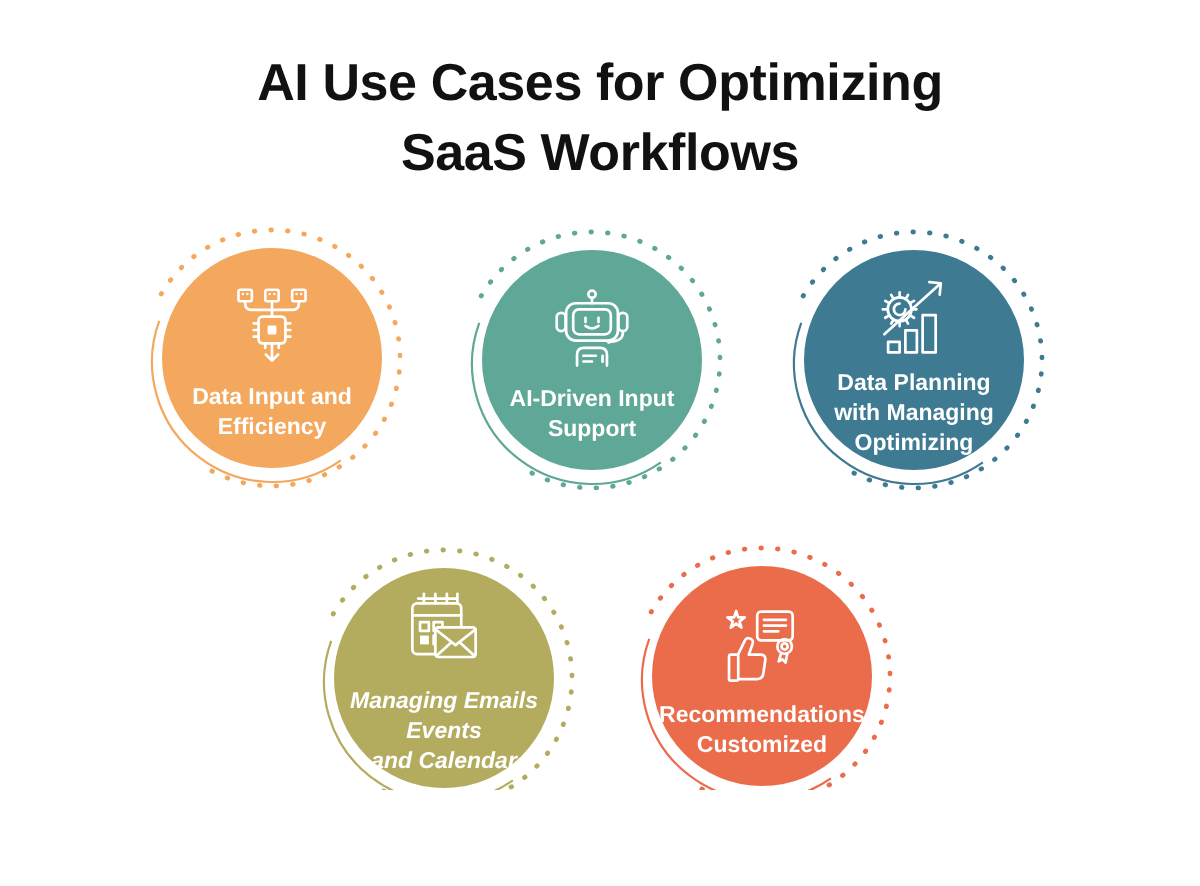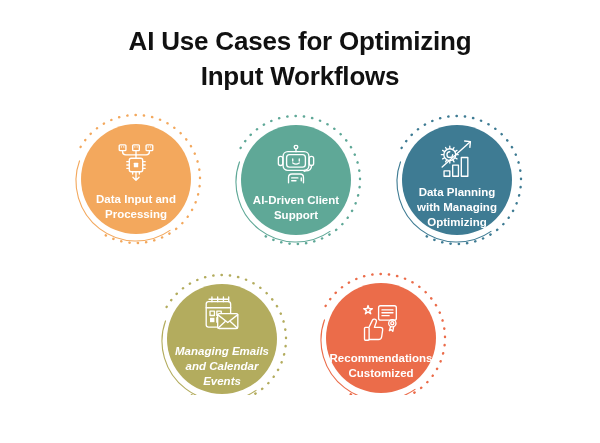--- a/index.html
+++ b/index.html
@@ -32,21 +32,21 @@
   .brand{position:absolute;left:21px;top:406px;color:#0a0a0a;font-weight:800;
          font-size:15px;letter-spacing:0.6px;}
 </style>
 </head>
 <body>
 
 <div class="canvas">
 
   <div class="title">
     <div>AI Use Cases for Optimizing</div>
-    <div>Input Workflows</div>
+    <div>SaaS Workflows</div>
   </div>
 
   <div class="bubble b1" style="--c: #F3A85D;">
     <svg class="deco" viewBox="0 0 160 160">
       <path class="dots" d="M24.58 48 A64 64 0 1 1 48 135.42"></path>
       <path class="ring" d="M114.42 131.15 A60 60 0 0 1 23.62 61.48"></path>
       <circle class="main" cx="80" cy="80" r="55"></circle>
     </svg>
     <div class="content">
       <svg class="icon" viewBox="0 0 48 48">
@@ -66,21 +66,21 @@
           <circle cx="8.8" cy="5.2" r="0.65"></circle>
             <circle cx="11.2" cy="5.2" r="0.65"></circle>
           <circle cx="22.8" cy="5.2" r="0.65"></circle>
             <circle cx="25.2" cy="5.2" r="0.65"></circle>
           <circle cx="36.8" cy="5.2" r="0.65"></circle>
             <circle cx="39.2" cy="5.2" r="0.65"></circle>
         </g>
       </svg>
       <div class="label">
         <div>Data Input and</div>
-        <div>Processing</div>
+        <div>Efficiency</div>
       </div>
     </div>
   </div>
 
   <div class="bubble b2" style="--c: #5FA897;">
     <svg class="deco" viewBox="0 0 160 160">
       <path class="dots" d="M24.58 48 A64 64 0 1 1 48 135.42"></path>
       <path class="ring" d="M114.42 131.15 A60 60 0 0 1 23.62 61.48"></path>
       <circle class="main" cx="80" cy="80" r="55"></circle>
     </svg>
@@ -97,21 +97,21 @@
           <rect x="37.8" y="14" width="4.6" height="9.5" rx="2.2"></rect>
           <path d="M40.1 23.5 q0.4 5.3 -6.2 5.6"></path>
           <path d="M16.2 41.5 v-5.6 q0 -3.6 3.6 -3.6 h8.4 q3.6 0 3.6 3.6 v5.6"></path>
           <path d="M19.5 36.4 h6.5 M19.5 39.4 h4.5 M29.5 36.5 v3"></path>
         </g>
         <g class="f">
             <circle cx="32.8" cy="29.1" r="1.1"></circle>
           </g>
       </svg>
       <div class="label">
-        <div>AI-Driven Client</div>
+        <div>AI-Driven Input</div>
         <div>Support</div>
       </div>
     </div>
   </div>
 
   <div class="bubble b3" style="--c: #3E7B93;">
     <svg class="deco" viewBox="0 0 160 160">
       <path class="dots" d="M24.58 48 A64 64 0 1 1 48 135.42"></path>
       <path class="ring" d="M114.42 131.15 A60 60 0 0 1 23.62 61.48"></path>
       <circle class="main" cx="80" cy="80" r="55"></circle>
@@ -157,22 +157,22 @@
             <rect x="11.5" y="24.8" width="4.6" height="4.6"></rect>
           </g>
         <rect class="cover" x="19.5" y="20.5" width="21" height="15.5" rx="1.5"></rect>
         <g class="s">
           <path d="M19.5 21.5 L30 29.8 L40.5 21.5"></path>
           <path d="M20 35.5 L27.3 28.8 M40 35.5 L32.7 28.8"></path>
         </g>
       </svg>
       <div class="label">
         <div>Managing Emails</div>
+        <div>Events</div>
         <div>and Calendar</div>
-        <div>Events</div>
       </div>
     </div>
   </div>
 
   <div class="bubble b5" style="--c: #EB6C4A;">
     <svg class="deco" viewBox="0 0 160 160">
       <path class="dots" d="M24.58 48 A64 64 0 1 1 48 135.42"></path>
       <path class="ring" d="M114.42 131.15 A60 60 0 0 1 23.62 61.48"></path>
       <circle class="main" cx="80" cy="80" r="55"></circle>
     </svg>

